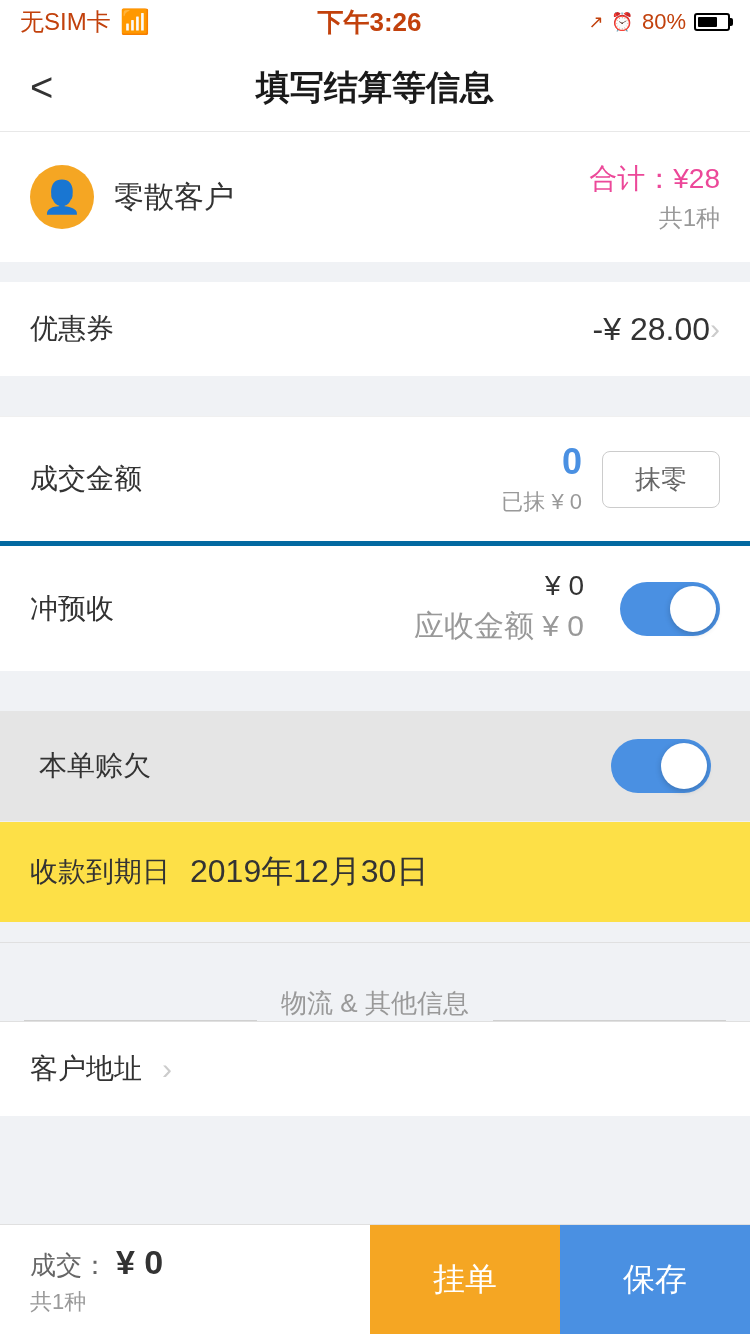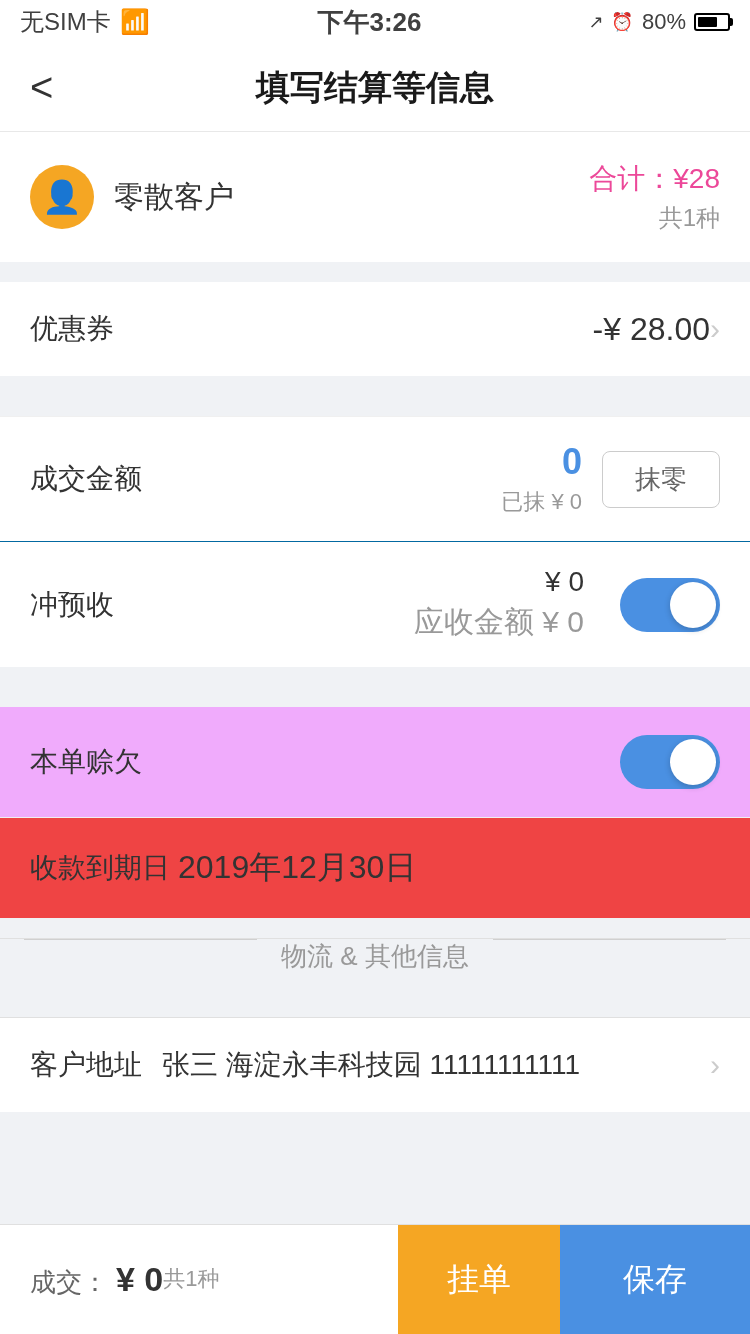--- a/index.html
+++ b/index.html
@@ -16,21 +16,21 @@
 
     
     .status-bar {
       background: #fff;
       height: 44px;
       display: flex;
       align-items: center;
       justify-content: space-between;
       padding: 0 20px;
       font-size: 24px;
-      color: #404040;
+      color: #c2410c;
     }
     .status-left { display: flex; align-items: center; gap: 10px; }
     .status-center { font-weight: 600; font-size: 26px; }
     .status-right { display: flex; align-items: center; gap: 8px; font-size: 22px; }
     .battery {
       display: inline-flex; align-items: center;
       border: 2px solid #000; border-radius: 3px;
       width: 36px; height: 18px; padding: 2px; position: relative;
     }
     .battery::after {
@@ -192,21 +192,21 @@
       white-space: nowrap;
     }
 
     
     .prepay-row {
       background: #fff;
       padding: 24px 30px;
       display: flex;
       align-items: center;
       justify-content: space-between;
-      border-top: 1px solid #0369a1;
+      border-top: 5px solid #0369a1;
     }
     .prepay-values {
       text-align: right;
       margin-right: 20px;
     }
     .prepay-amount {
       font-size: 28px;
       color: #333;
     }
     .prepay-receivable {
@@ -231,56 +231,56 @@
       background: #fff;
       border-radius: 50%;
       position: absolute;
       top: 4px;
       right: 4px;
       box-shadow: 0 2px 6px rgba(0,0,0,0.2);
     }
 
     
     .credit-row {
-      background: #f0abfc;
+      background: #e5e5e5;
+      padding: 28px 39px;
+      display: flex;
+      align-items: center;
+      justify-content: space-between;
+    }
+    .credit-label {
+      font-size: 28px;
+      color: #333;
+    }
+
+    
+    .due-date-row {
+      background: #fde047;
       padding: 28px 30px;
       display: flex;
       align-items: center;
-      justify-content: space-between;
-    }
-    .credit-label {
-      font-size: 28px;
-      color: #333;
-    }
-
-    
-    .due-date-row {
-      background: #ef4444;
-      padding: 28px 30px;
-      display: flex;
-      align-items: center;
-      gap: 8px;
+      gap: 20px;
       border-top: 1px solid #f0f0f0;
     }
     .due-label {
       font-size: 28px;
       color: #333;
       flex-shrink: 0;
     }
     .due-value {
       font-size: 32px;
       color: #333;
     }
 
     
     .section-header {
       background: #f0f2f5;
       height: 80px;
       display: flex;
-      align-items: flex-start;
+      align-items: flex-end;
       justify-content: center;
       border-top: 1px solid #e0e0e0;
       border-bottom: 1px solid #e0e0e0;
     }
     .section-header-text {
       font-size: 26px;
       color: #999;
     }
     .section-line {
       flex: 1;
@@ -341,21 +341,21 @@
       font-size: 34px;
       font-weight: 600;
       color: #333;
     }
     .bottom-count {
       font-size: 22px;
       color: #999;
       margin-top: 4px;
     }
     .bottom-btn-hold {
-      width: 162px;
+      width: 190px;
       height: 110px;
       background: #f5a623;
       display: flex;
       align-items: center;
       justify-content: center;
       font-size: 32px;
       color: #fff;
       font-weight: 500;
       cursor: pointer;
     }
@@ -366,21 +366,22 @@
       display: flex;
       align-items: center;
       justify-content: center;
       font-size: 32px;
       color: #fff;
       font-weight: 500;
       cursor: pointer;
     }
     .bottom-info-wrap {
       display: flex;
-      flex-direction: row;
+      flex-direction: column;
+      justify-content: flex-end;
     }
     .bottom-row {
       display: flex;
       align-items: baseline;
       gap: 8px;
     }
   </style>
 </head>
 <body>
 
@@ -481,21 +482,20 @@
 
   <div class="section-header">
     <div class="section-line"></div>
     <span class="section-header-text">物流 &amp; 其他信息</span>
     <div class="section-line"></div>
   </div>
 
   <div class="card">
     <div class="address-row">
       <span class="address-label">客户地址</span>
-      <span class="address-value">张三 海淀永丰科技园 11111111111</span>
       <span class="address-chevron">›</span>
     </div>
   </div>
 
   <div class="spacer"></div>
 
 </div>
 
 <div class="bottom-bar">
   <div class="bottom-info">

